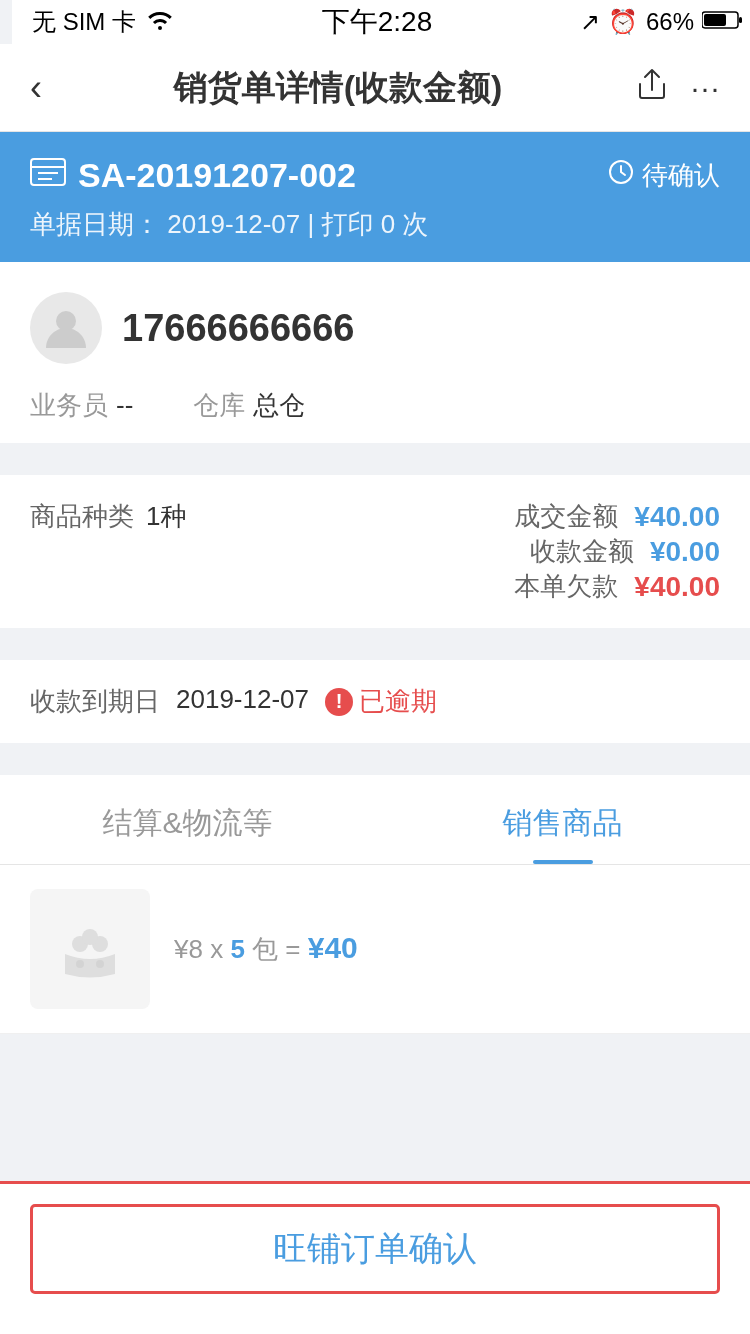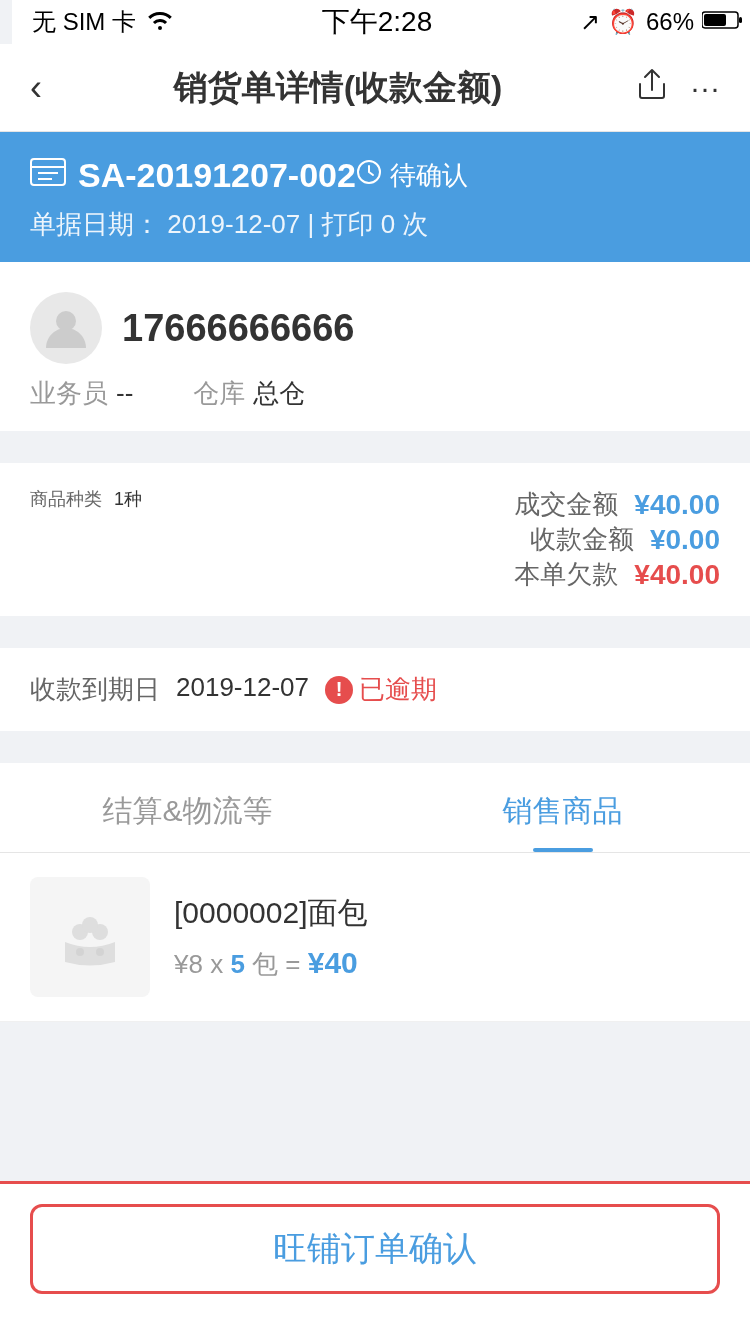--- a/index.html
+++ b/index.html
@@ -75,20 +75,21 @@
 
     
     .order-header {
       background: #4a9de0;
       padding: 24px 30px 20px;
       margin-bottom: 0;
     }
     .order-header-top {
       display: flex;
       align-items: center;
+      justify-content: space-between;
       margin-bottom: 12px;
     }
     .order-id {
       display: flex;
       align-items: center;
       gap: 12px;
       color: #fff;
       font-size: 34px;
       font-weight: 700;
     }
@@ -146,20 +147,21 @@
       display: flex;
       align-items: center;
       font-size: 26px;
       color: #666;
       padding-left: 0;
     }
     .meta-item {
       display: flex;
       align-items: center;
       gap: 8px;
+      margin-top: 12px;
     }
     .meta-item + .meta-item {
       margin-left: 60px;
     }
     .meta-label {
       color: #999;
     }
     .meta-value {
       color: #333;
     }
@@ -174,21 +176,21 @@
       justify-content: space-between;
     }
     .summary-left {
       display: flex;
       flex-direction: column;
       gap: 8px;
     }
     .summary-item {
       display: flex;
       align-items: center;
-      font-size: 18px;
+      font-size: 26px;
       gap: 12px;
     }
     .summary-label {
       color: #666;
     }
     .summary-value {
       color: #333;
       font-weight: 500;
     }
     .summary-right {
@@ -347,21 +349,21 @@
       width: 750px;
       background: #fff;
       padding: 20px 30px 40px;
       border-top: 3px solid #e64d4d;
     }
     .confirm-button {
       width: 100%;
       height: 90px;
       background: #fff;
       border: 3px solid #e64d4d;
-      border-radius: 12px;
+      border-radius: 5px;
       font-size: 34px;
       color: #4a9de0;
       font-weight: 500;
       cursor: pointer;
       display: flex;
       align-items: center;
       justify-content: center;
     }
 
     
@@ -516,21 +518,20 @@
       <svg viewBox="0 0 80 80" fill="none" xmlns="http://www.w3.org/2000/svg">
         <circle cx="30" cy="35" r="8" fill="#aaa"></circle>
         <circle cx="50" cy="35" r="8" fill="#aaa"></circle>
         <circle cx="40" cy="28" r="8" fill="#aaa"></circle>
         <path d="M15 45 Q40 55 65 45 L65 65 Q40 72 15 65 Z" fill="#aaa"></path>
         <circle cx="30" cy="55" r="4" fill="#888"></circle>
         <circle cx="50" cy="55" r="4" fill="#888"></circle>
       </svg>
     </div>
     <div class="product-info">
-      <div class="product-name">[0000002]面包</div>
       <div class="product-price-row">
         <span>¥8</span>
         <span> x </span>
         <span class="highlight">5</span>
         <span>包</span>
         <span> = </span>
         <span class="total">¥40</span>
       </div>
     </div>
   </div>

